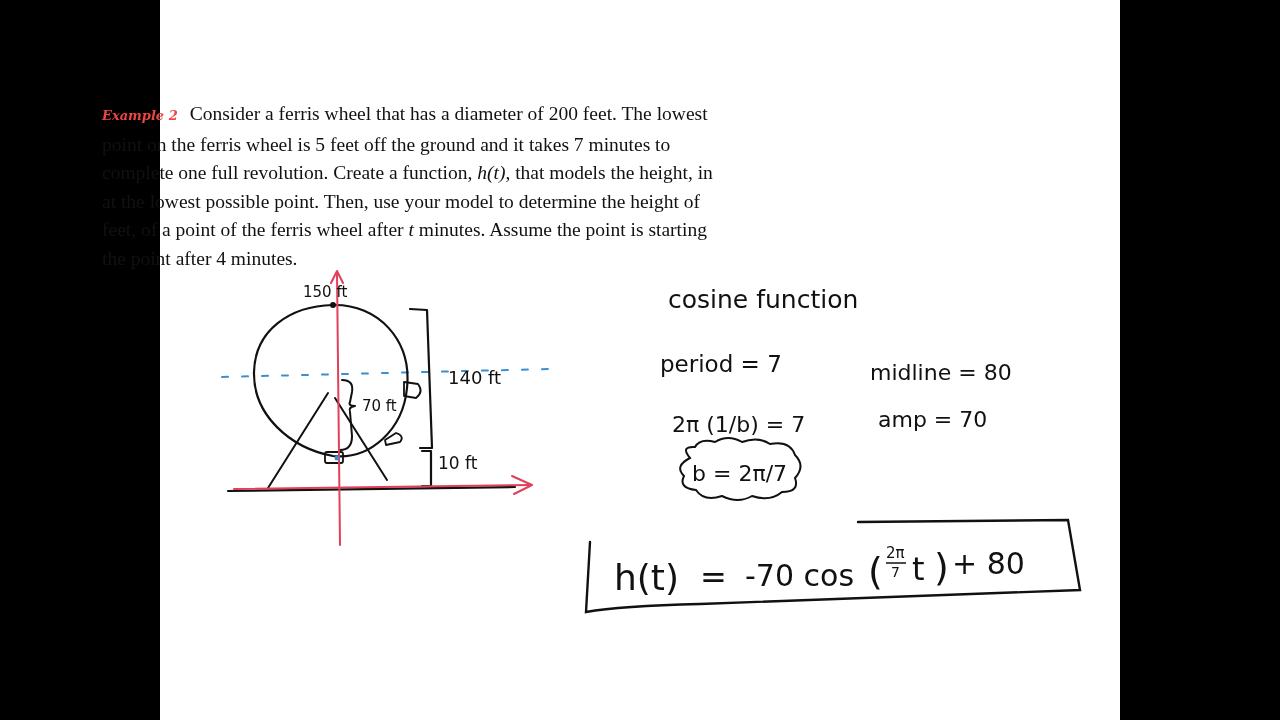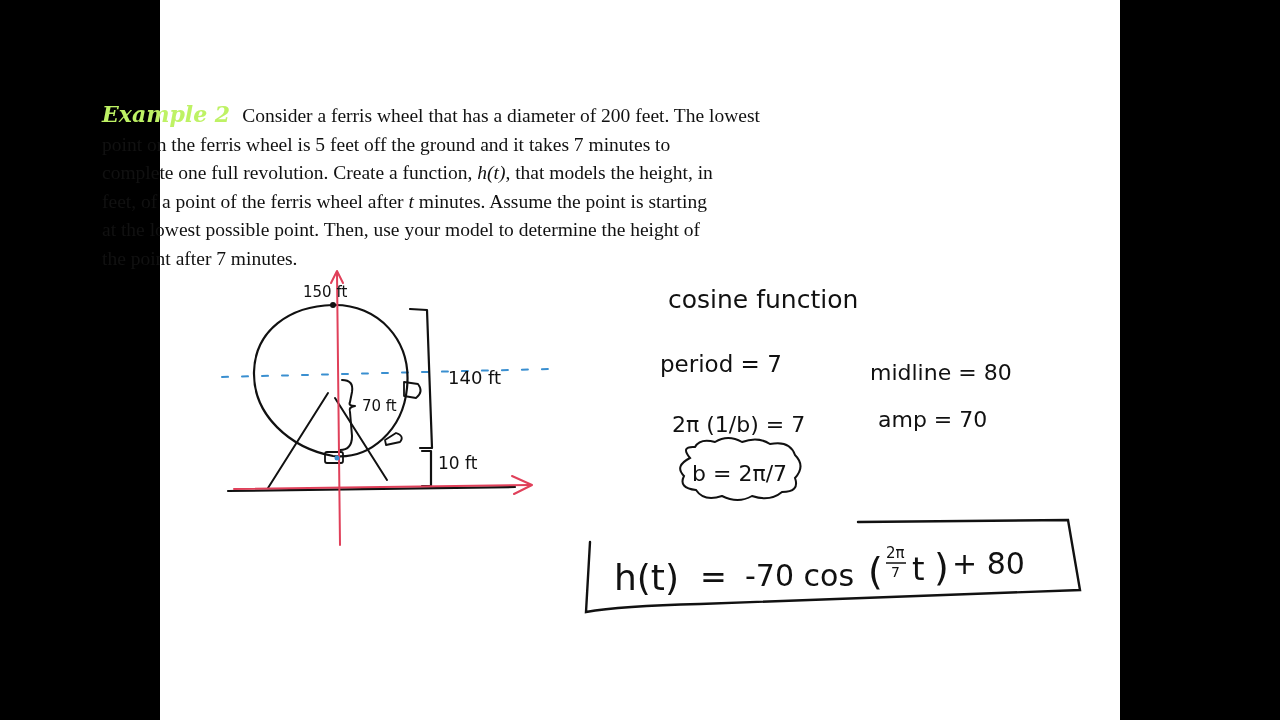--- a/index.html
+++ b/index.html
@@ -14,43 +14,43 @@
     background: #ffffff;
   }
   .problem {
     position: absolute; left: 102px; top: 100px; width: 680px;
     font-family: "Liberation Serif", serif;
     font-size: 19.5px; line-height: 28.5px; color: #111;
   }
   .problem .label {
     font-family: "DejaVu Serif", serif;
     font-style: italic; font-weight: bold;
-    color: #bef264; font-size: 22px;
+    color: #ef4444; font-size: 13px;
     margin-right: 12px;
   }
   .problem .line { display: block; white-space: nowrap; }
   .problem i { font-family: "Liberation Serif", serif; font-style: italic; }
   svg.ink { position: absolute; left: 0; top: 0; }
   .hand {
     font-family: "DejaVu Sans", sans-serif;
     fill: #111;
   }
 </style>
 </head>
 <body>
 
 <div class="page"></div>
 
 <div class="problem">
   <span class="line"><span class="label">Example 2</span><span>Consider a ferris wheel that has a diameter of 200 feet. The lowest</span></span>
   <span class="line">point on the ferris wheel is 5 feet off the ground and it takes 7 minutes to</span>
   <span class="line"><span>complete one full revolution. Create a function, </span><i>h(t)</i><span>, that models the height, in</span></span>
+  <span class="line">at the lowest possible point. Then, use your model to determine the height of</span>
   <span class="line"><span>feet, of a point of the ferris wheel after </span><i>t</i><span> minutes. Assume the point is starting</span></span>
-  <span class="line">at the lowest possible point. Then, use your model to determine the height of</span>
-  <span class="line">the point after 7 minutes.</span>
+  <span class="line">the point after 4 minutes.</span>
 </div>
 
 <svg class="ink" width="1280" height="720" viewBox="0 0 1280 720">
 
   <g fill="none" stroke-linecap="round" stroke-linejoin="round">
 
     <line x1="222" y1="377" x2="548" y2="369" stroke="#3a8fd0" stroke-width="2" stroke-dasharray="6 14"></line>
 
     <path d="M333 305 C 290 306, 255 330, 254 372 C 253 415, 290 448, 333 456 C 370 460, 403 430, 407 388 C 412 340, 378 304, 333 305 Z" stroke="#111" stroke-width="2.2"></path>
 

